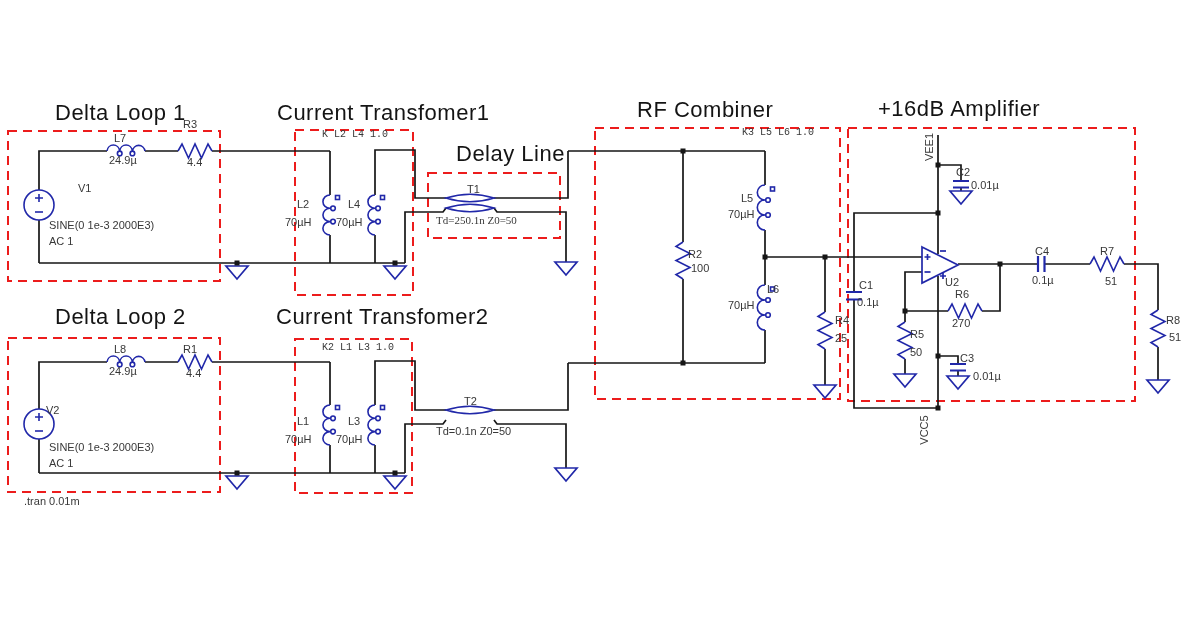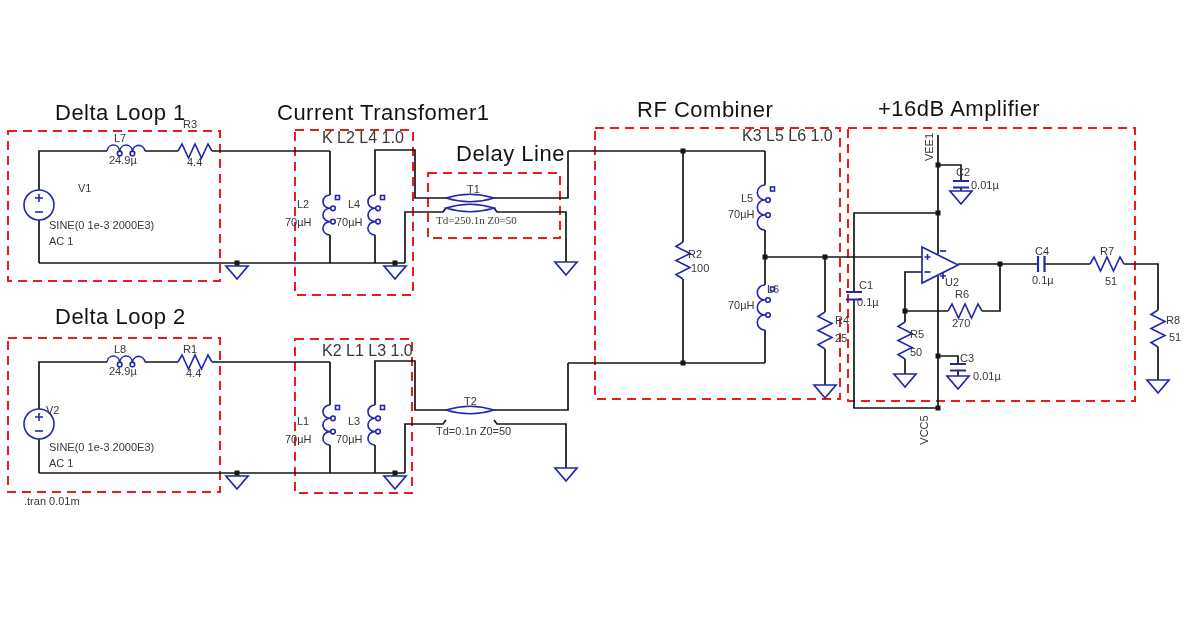--- a/index.html
+++ b/index.html
@@ -1,21 +1,21 @@
 <!DOCTYPE html>
 <html><head>
 <meta charset="utf-8">
 <style>
   html,body{margin:0;padding:0;background:#ffffff;}
   #stage{position:relative;width:1200px;height:630px;background:#ffffff;overflow:hidden;
          font-family:"Liberation Sans",sans-serif;}
   svg{position:absolute;left:0;top:0;}
   .ttl{position:absolute;font-size:22px;color:#141414;white-space:nowrap;letter-spacing:.5px;}
   .lbl{position:absolute;font-size:11px;color:#383838;white-space:nowrap;}
-  .k{font-size:16px;}
+  .k{font-size:10px;font-family:Liberation Mono, monospace;}
   .rot{transform:rotate(-90deg);transform-origin:center;width:40px;text-align:center;}
   .foot{position:absolute;left:573px;top:558px;font-size:20px;color:#1c1c1c;white-space:nowrap;}
   .foot .credit{margin-left:40px;}
 </style>
 </head>
 <body>
 
 <div id="stage">
 
 <svg width="1200" height="630" viewBox="0 0 1200 630">
@@ -176,20 +176,21 @@
     <rect x="392.5" y="470.5" width="5" height="5"></rect>
   </g>
 </svg>
 
 <div class="ttl" style="left:55px;top:100px;">Delta Loop 1</div>
 <div class="ttl" style="left:277px;top:100px;">Current Transfomer1</div>
 <div class="ttl" style="left:456px;top:141px;">Delay Line</div>
 <div class="ttl" style="left:637px;top:97px;">RF Combiner</div>
 <div class="ttl" style="left:878px;top:96px;">+16dB Amplifier</div>
 <div class="ttl" style="left:55px;top:304px;">Delta Loop 2</div>
+<div class="ttl" style="left:276px;top:304px;">Current Transfomer2</div>
 
 <div class="lbl" style="left:46px;top:182px;margin-left:32px;">V1</div>
 <div class="lbl" style="left:49px;top:219px;">SINE(0 1e-3 2000E3)</div>
 <div class="lbl" style="left:49px;top:235px;">AC 1</div>
 <div class="lbl" style="left:114px;top:132px;">L7</div>
 <div class="lbl" style="left:109px;top:154px;">24.9µ</div>
 <div class="lbl" style="left:183px;top:118px;">R3</div>
 <div class="lbl" style="left:187px;top:156px;">4.4</div>
 
 <div class="lbl k" style="left:322px;top:129px;">K L2 L4 1.0</div>

